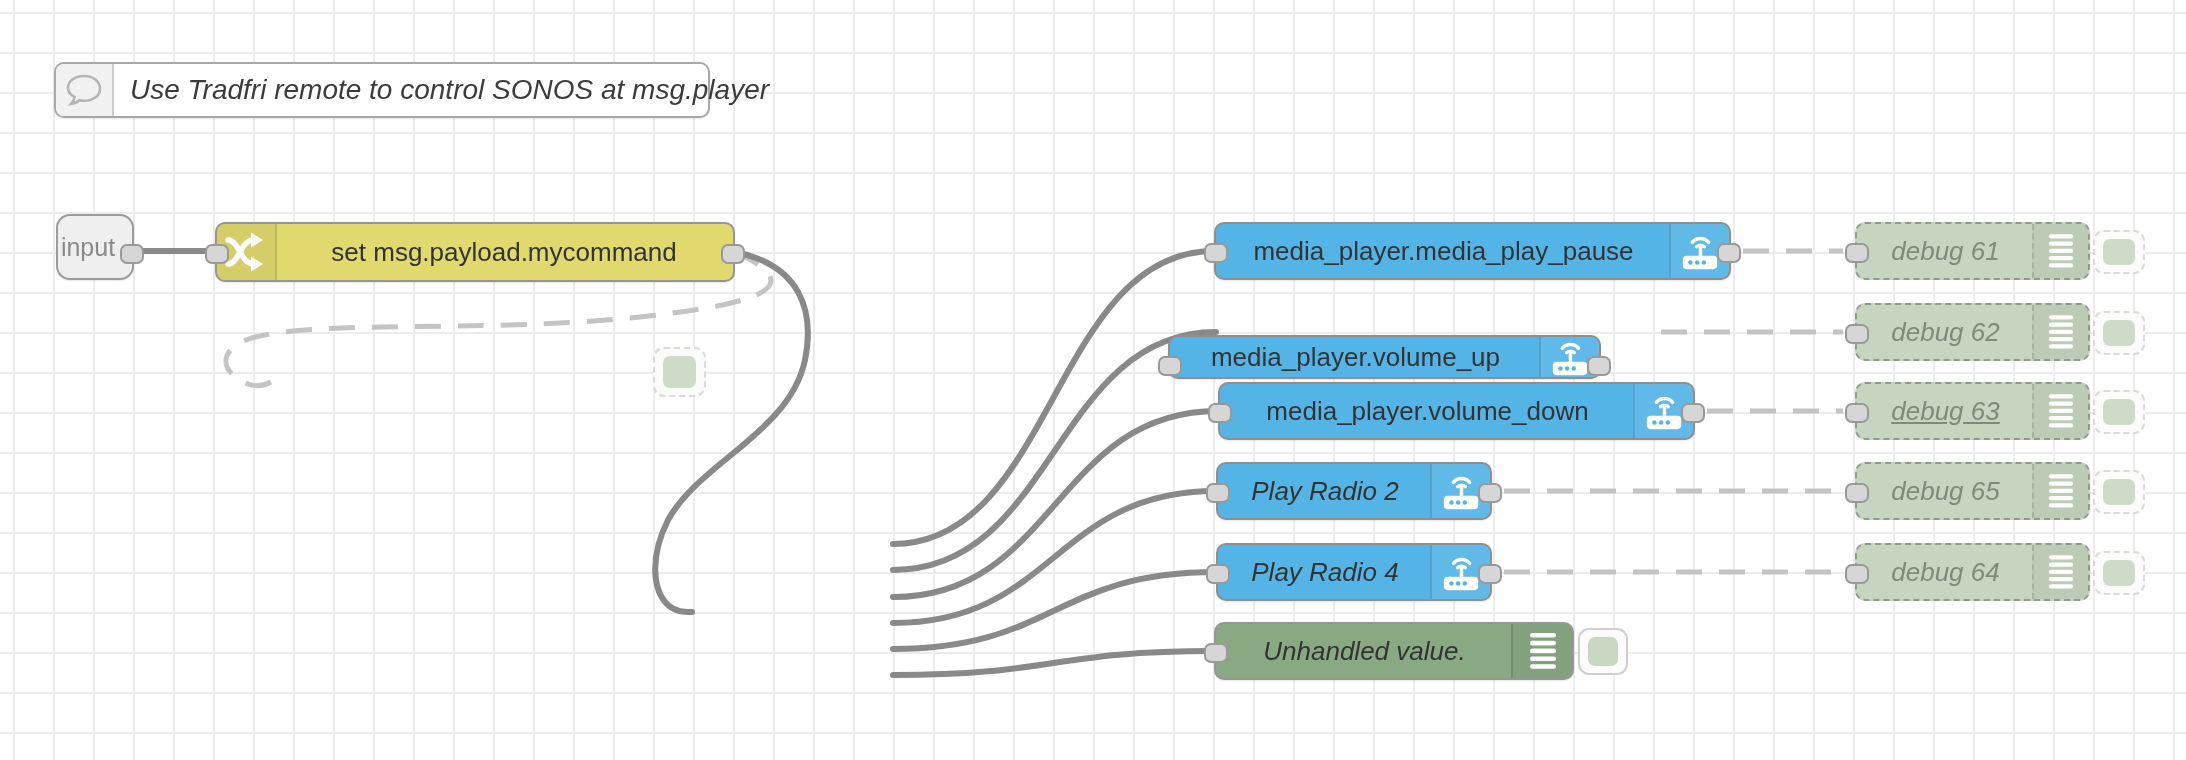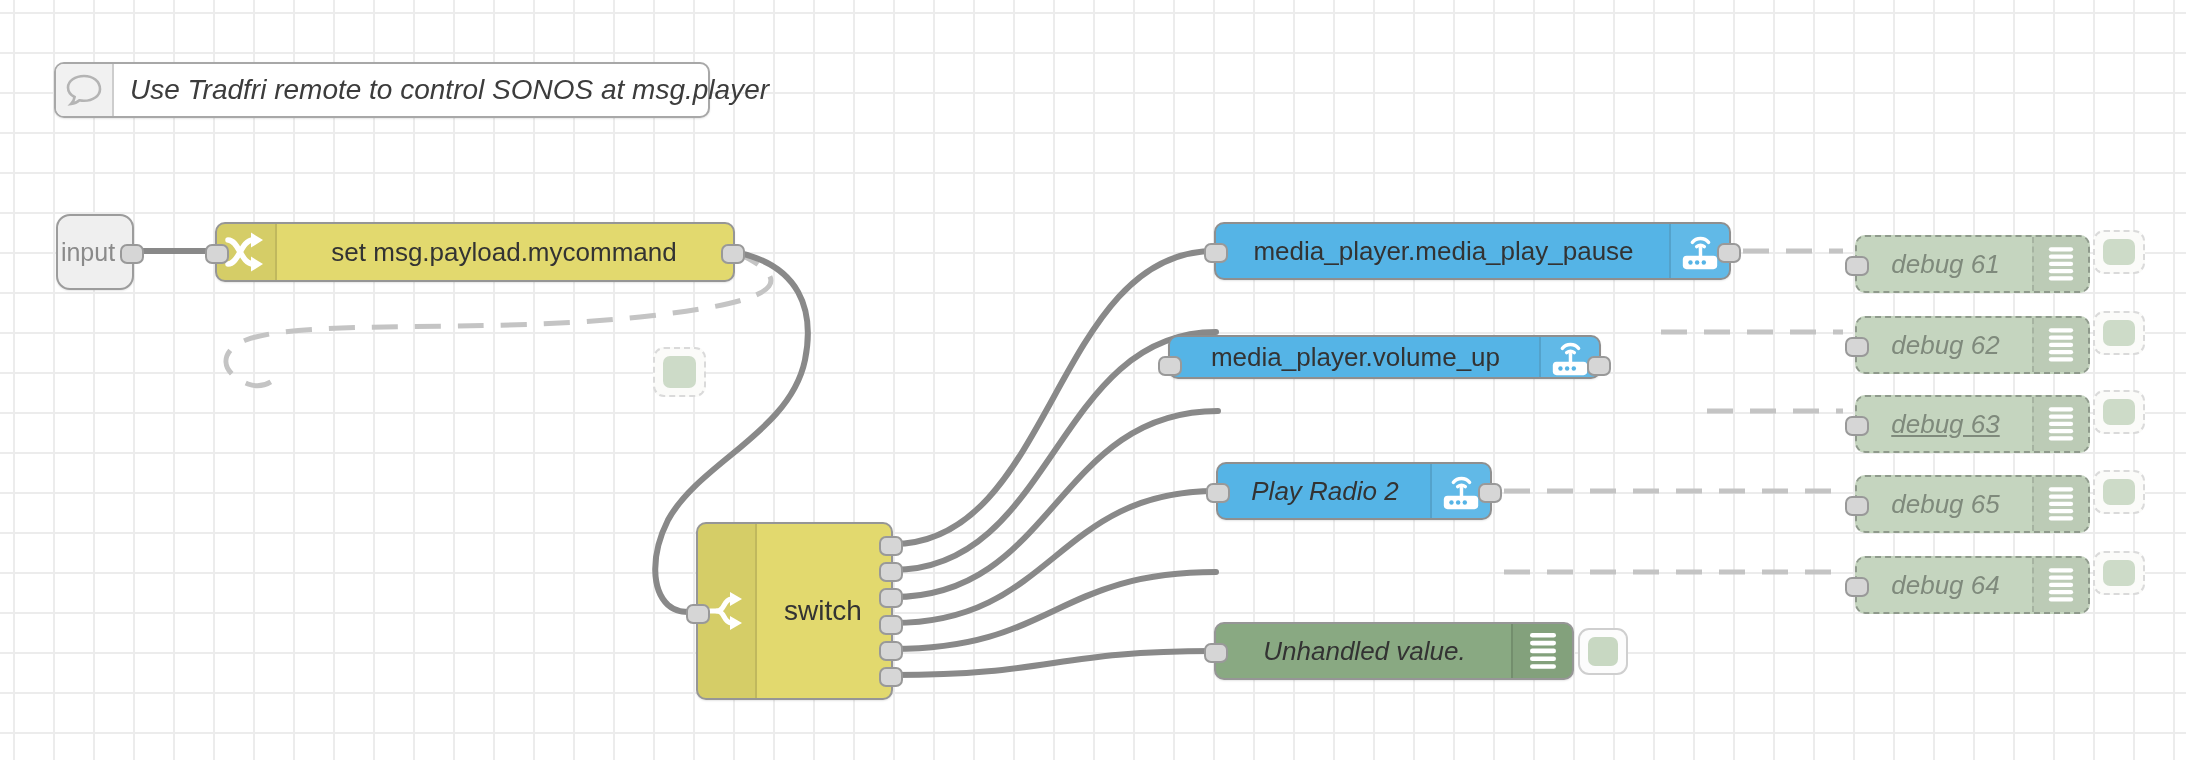--- a/index.html
+++ b/index.html
@@ -11,21 +11,21 @@
       linear-gradient(to bottom,#ececec 2px,transparent 2px);
     background-size:40px 40px;
     background-position:13px 12px;
     font-family:"Liberation Sans",sans-serif;
   }
   #wires{position:absolute;left:0;top:0;z-index:1;}
   .node{position:absolute;box-sizing:border-box;border:2px solid #969696;border-radius:10px;z-index:2;box-shadow:0 1px 2px rgba(0,0,0,0.10);}
   .yellow{background:#e2d96e;}
   .blue{background:#55b4e6;border-color:#8f8f8f;}
   .green{background:#89a982;}
-  .disabled{background:#c5d5bf;border-style:dashed;border-color:#8f9a8c;box-shadow:none;margin-top:13px;}
+  .disabled{background:#c5d5bf;border-style:dashed;border-color:#8f9a8c;box-shadow:none;}
   .grey{background:#efefef;border-color:#9c9c9c;border-radius:14px;}
   .white{background:#ffffff;border-color:#a8a8a8;}
   .label{position:absolute;top:0;bottom:0;display:flex;align-items:center;justify-content:center;
          font-size:26px;color:#333;white-space:nowrap;pointer-events:none;}
   .it{font-style:italic;}
   .disabled .label{color:#7f8a7c;}
   .icon-area{position:absolute;top:0;bottom:0;display:flex;align-items:center;justify-content:center;}
   .ia-left{left:0;background:rgba(0,0,0,0.055);border-right:2px solid rgba(0,0,0,0.10);border-radius:8px 0 0 8px;}
   .ia-right{right:0;background:rgba(0,0,0,0.045);border-left:2px solid rgba(0,0,0,0.12);border-radius:0 8px 8px 0;}
   .ia-dash{border-left-style:dashed;}
@@ -68,21 +68,21 @@
 
   <div class="node white" style="left:54px;top:62px;width:656px;height:56px;">
     <div class="icon-area comment-ia">
       <svg width="38" height="40" viewBox="0 0 38 40">
         <path d="M19 6 C10.2 6 3 11 3 17.5 C3 21.5 5.6 25 9.6 27 C9.3 29.6 8 32 6 34 C9.5 33.6 12.4 32.2 14.4 30.3 C15.9 30.6 17.4 30.8 19 30.8 C27.8 30.8 35 25.8 35 19.2 C35 11 27.8 6 19 6 Z" fill="none" stroke="#b4b4b4" stroke-width="2.6"></path>
       </svg>
     </div>
     <div class="label it" style="left:74px;right:10px;justify-content:flex-start;font-size:28px;color:#3c3c3c;">Use Tradfri remote to control SONOS at msg.player</div>
   </div>
 
-  <div class="node grey" style="left:56px;top:214px;width:78px;height:76px;">
+  <div class="node grey" style="left:56px;top:214px;width:78px;height:66px;">
     <div class="label" style="left:0;right:14px;font-size:25px;color:#8a8a8a;">input</div>
     <div class="port" style="right:-12px;top:28px;"></div>
   </div>
 
   <div class="node yellow" style="left:215px;top:222px;width:520px;height:60px;">
     <div class="icon-area ia-left" style="width:58px;">
       <svg width="44" height="46" viewBox="0 0 44 46">
         <path d="M4 35 C15 35 17 11 29 11" stroke="#fff" stroke-width="5.5" fill="none" stroke-linecap="round"></path>
         <path d="M4 11 C15 11 17 35 29 35" stroke="#fff" stroke-width="5.5" fill="none" stroke-linecap="round"></path>
         <path d="M27 3.5 l12 7.5 -12 7.5 z" fill="#fff"></path>
@@ -91,38 +91,20 @@
     </div>
     <div class="label" style="left:58px;right:0;">set msg.payload.mycommand</div>
     <div class="port" style="left:-12px;top:20px;"></div>
     <div class="port" style="right:-12px;top:20px;"></div>
   </div>
 
   <div class="toggle toggle-dash" style="left:653px;top:347px;width:53px;height:50px;">
     <div class="pill pill-faded"></div>
   </div>
 
-  <div class="node yellow" style="left:696px;top:522px;width:197px;height:178px;">
-    <div class="icon-area ia-left" style="width:57px;">
-      <svg width="46" height="46" viewBox="0 0 46 46">
-        <path d="M3 23 H13 C21 23 19 12 27 11" stroke="#fff" stroke-width="5" fill="none" stroke-linecap="round"></path>
-        <path d="M13 23 C21 23 19 34 27 35" stroke="#fff" stroke-width="5" fill="none" stroke-linecap="round"></path>
-        <path d="M26 4 l12 7 -12 7 z" fill="#fff"></path>
-        <path d="M26 28 l12 7 -12 7 z" fill="#fff"></path>
-      </svg>
-    </div>
-    <div class="label" style="left:57px;right:0;font-size:28px;">switch</div>
-    <div class="port" style="left:-12px;top:80px;"></div>
-    <div class="port" style="right:-12px;top:12px;"></div>
-    <div class="port" style="right:-12px;top:38px;"></div>
-    <div class="port" style="right:-12px;top:64px;"></div>
-    <div class="port" style="right:-12px;top:91px;"></div>
-    <div class="port" style="right:-12px;top:117px;"></div>
-    <div class="port" style="right:-12px;top:143px;"></div>
-  </div>
 
   <div class="node blue" style="left:1214px;top:222px;width:517px;height:58px;">
     <div class="icon-area ia-right ia-plain" style="width:58px;">
       <svg width="46" height="42" viewBox="0 0 48 44">
         <path d="M16 13 a11 11 0 0 1 17 0" stroke="#fff" stroke-width="3.6" fill="none" stroke-linecap="round"></path>
         <path d="M20.5 17.5 a6.5 6.5 0 0 1 8 0" stroke="#fff" stroke-width="3.6" fill="none" stroke-linecap="round"></path>
         <path d="M24.5 19 V28" stroke="#fff" stroke-width="3.6" stroke-linecap="round"></path>
         <rect x="6" y="27" width="36" height="14" rx="4" fill="#fff"></rect>
         <circle cx="14" cy="34" r="2.3" fill="#55b4e6"></circle>
           <circle cx="21" cy="34" r="2.3" fill="#55b4e6"></circle>
@@ -144,38 +126,70 @@
         <circle cx="14" cy="34" r="2.3" fill="#55b4e6"></circle>
           <circle cx="21" cy="34" r="2.3" fill="#55b4e6"></circle>
           <circle cx="28" cy="34" r="2.3" fill="#55b4e6"></circle>
       </svg>
     </div>
     <div class="label" style="left:0;right:58px;">media_player.volume_up</div>
     <div class="port" style="left:-12px;top:19px;"></div>
     <div class="port" style="right:-12px;top:19px;"></div>
   </div>
 
+  <div class="node blue" style="left:1218px;top:382px;width:477px;height:58px;">
+    <div class="icon-area ia-right ia-plain" style="width:58px;">
+      <svg width="46" height="42" viewBox="0 0 48 44">
+        <path d="M16 13 a11 11 0 0 1 17 0" stroke="#fff" stroke-width="3.6" fill="none" stroke-linecap="round"></path>
+        <path d="M20.5 17.5 a6.5 6.5 0 0 1 8 0" stroke="#fff" stroke-width="3.6" fill="none" stroke-linecap="round"></path>
+        <path d="M24.5 19 V28" stroke="#fff" stroke-width="3.6" stroke-linecap="round"></path>
+        <rect x="6" y="27" width="36" height="14" rx="4" fill="#fff"></rect>
+        <circle cx="14" cy="34" r="2.3" fill="#55b4e6"></circle>
+          <circle cx="21" cy="34" r="2.3" fill="#55b4e6"></circle>
+          <circle cx="28" cy="34" r="2.3" fill="#55b4e6"></circle>
+      </svg>
+    </div>
+    <div class="label" style="left:0;right:58px;">media_player.volume_down</div>
+    <div class="port" style="left:-12px;top:19px;"></div>
+    <div class="port" style="right:-12px;top:19px;"></div>
+  </div>
 
   <div class="node blue" style="left:1216px;top:462px;width:276px;height:58px;">
     <div class="icon-area ia-right ia-plain" style="width:58px;">
       <svg width="46" height="42" viewBox="0 0 48 44">
         <path d="M16 13 a11 11 0 0 1 17 0" stroke="#fff" stroke-width="3.6" fill="none" stroke-linecap="round"></path>
         <path d="M20.5 17.5 a6.5 6.5 0 0 1 8 0" stroke="#fff" stroke-width="3.6" fill="none" stroke-linecap="round"></path>
         <path d="M24.5 19 V28" stroke="#fff" stroke-width="3.6" stroke-linecap="round"></path>
         <rect x="6" y="27" width="36" height="14" rx="4" fill="#fff"></rect>
         <circle cx="14" cy="34" r="2.3" fill="#55b4e6"></circle>
           <circle cx="21" cy="34" r="2.3" fill="#55b4e6"></circle>
           <circle cx="28" cy="34" r="2.3" fill="#55b4e6"></circle>
       </svg>
     </div>
     <div class="label it" style="left:0;right:58px;">Play Radio 2</div>
     <div class="port" style="left:-12px;top:19px;"></div>
     <div class="port" style="right:-12px;top:19px;"></div>
   </div>
 
+  <div class="node blue" style="left:1216px;top:543px;width:276px;height:58px;">
+    <div class="icon-area ia-right ia-plain" style="width:58px;">
+      <svg width="46" height="42" viewBox="0 0 48 44">
+        <path d="M16 13 a11 11 0 0 1 17 0" stroke="#fff" stroke-width="3.6" fill="none" stroke-linecap="round"></path>
+        <path d="M20.5 17.5 a6.5 6.5 0 0 1 8 0" stroke="#fff" stroke-width="3.6" fill="none" stroke-linecap="round"></path>
+        <path d="M24.5 19 V28" stroke="#fff" stroke-width="3.6" stroke-linecap="round"></path>
+        <rect x="6" y="27" width="36" height="14" rx="4" fill="#fff"></rect>
+        <circle cx="14" cy="34" r="2.3" fill="#55b4e6"></circle>
+          <circle cx="21" cy="34" r="2.3" fill="#55b4e6"></circle>
+          <circle cx="28" cy="34" r="2.3" fill="#55b4e6"></circle>
+      </svg>
+    </div>
+    <div class="label it" style="left:0;right:58px;">Play Radio 4</div>
+    <div class="port" style="left:-12px;top:19px;"></div>
+    <div class="port" style="right:-12px;top:19px;"></div>
+  </div>
 
   <div class="node green" style="left:1214px;top:622px;width:360px;height:58px;">
     <div class="icon-area ia-right" style="width:59px;">
       <svg width="30" height="38" viewBox="0 0 30 38">
         <rect x="2" y="1" width="26" height="4.6" rx="2.3" fill="#fff"></rect>
           <rect x="2" y="8.8" width="26" height="4.6" rx="2.3" fill="#fff"></rect>
         <rect x="2" y="16.6" width="26" height="4.6" rx="2.3" fill="#fff"></rect>
           <rect x="2" y="24.4" width="26" height="4.6" rx="2.3" fill="#fff"></rect>
         <rect x="2" y="32.2" width="26" height="4.6" rx="2.3" fill="#fff"></rect>
       </svg>

